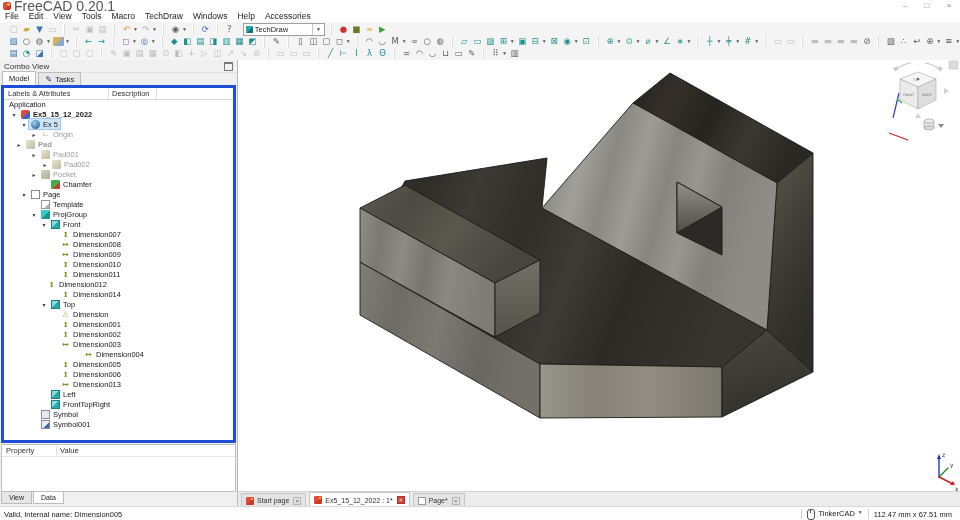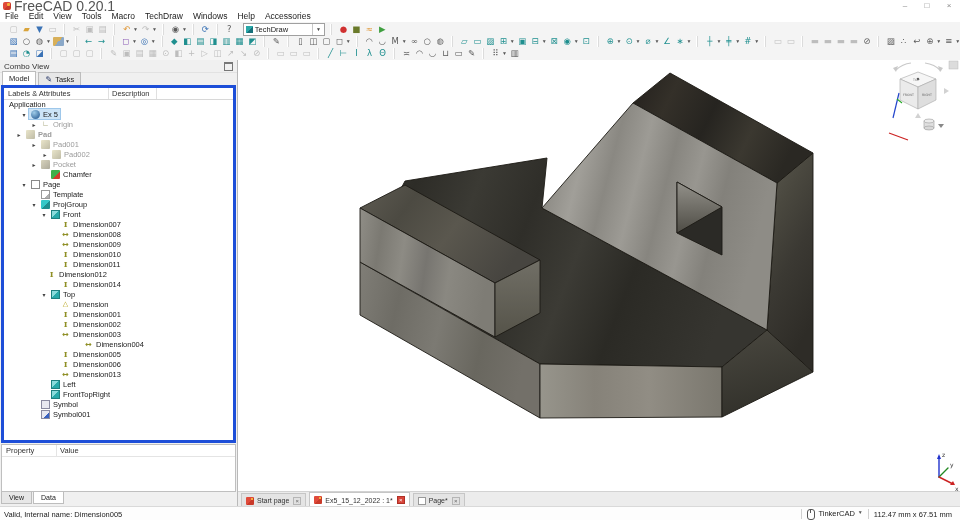--- a/index.html
+++ b/index.html
@@ -551,20 +551,27 @@
       <span id="th-desc">Description</span>
       <span class="th-div" style="left:104px"></span>
       <span class="th-div" style="left:152px"></span>
     </div>
     <div id="tree">
         <div class="trow" style="padding-left: 3px;">
           <span class="tbox">
             <span class="tlbl">Application</span>
           </span>
         </div>
+        <div class="trow bold" style="padding-left: 5px;">
+          <span class="tarrow">▾</span>
+          <span class="tbox">
+            <span class="ti ti-doc"></span>
+            <span class="tlbl">Ex5_15_12_2022</span>
+          </span>
+        </div>
         <div class="trow selected" style="padding-left: 15px;">
           <span class="tarrow">▾</span>
           <span class="tbox">
             <span class="ti ti-body"></span>
             <span class="tlbl">Ex 5</span>
           </span>
         </div>
         <div class="trow disabled" style="padding-left: 25px;">
           <span class="tarrow">▸</span>
           <span class="tbox">

